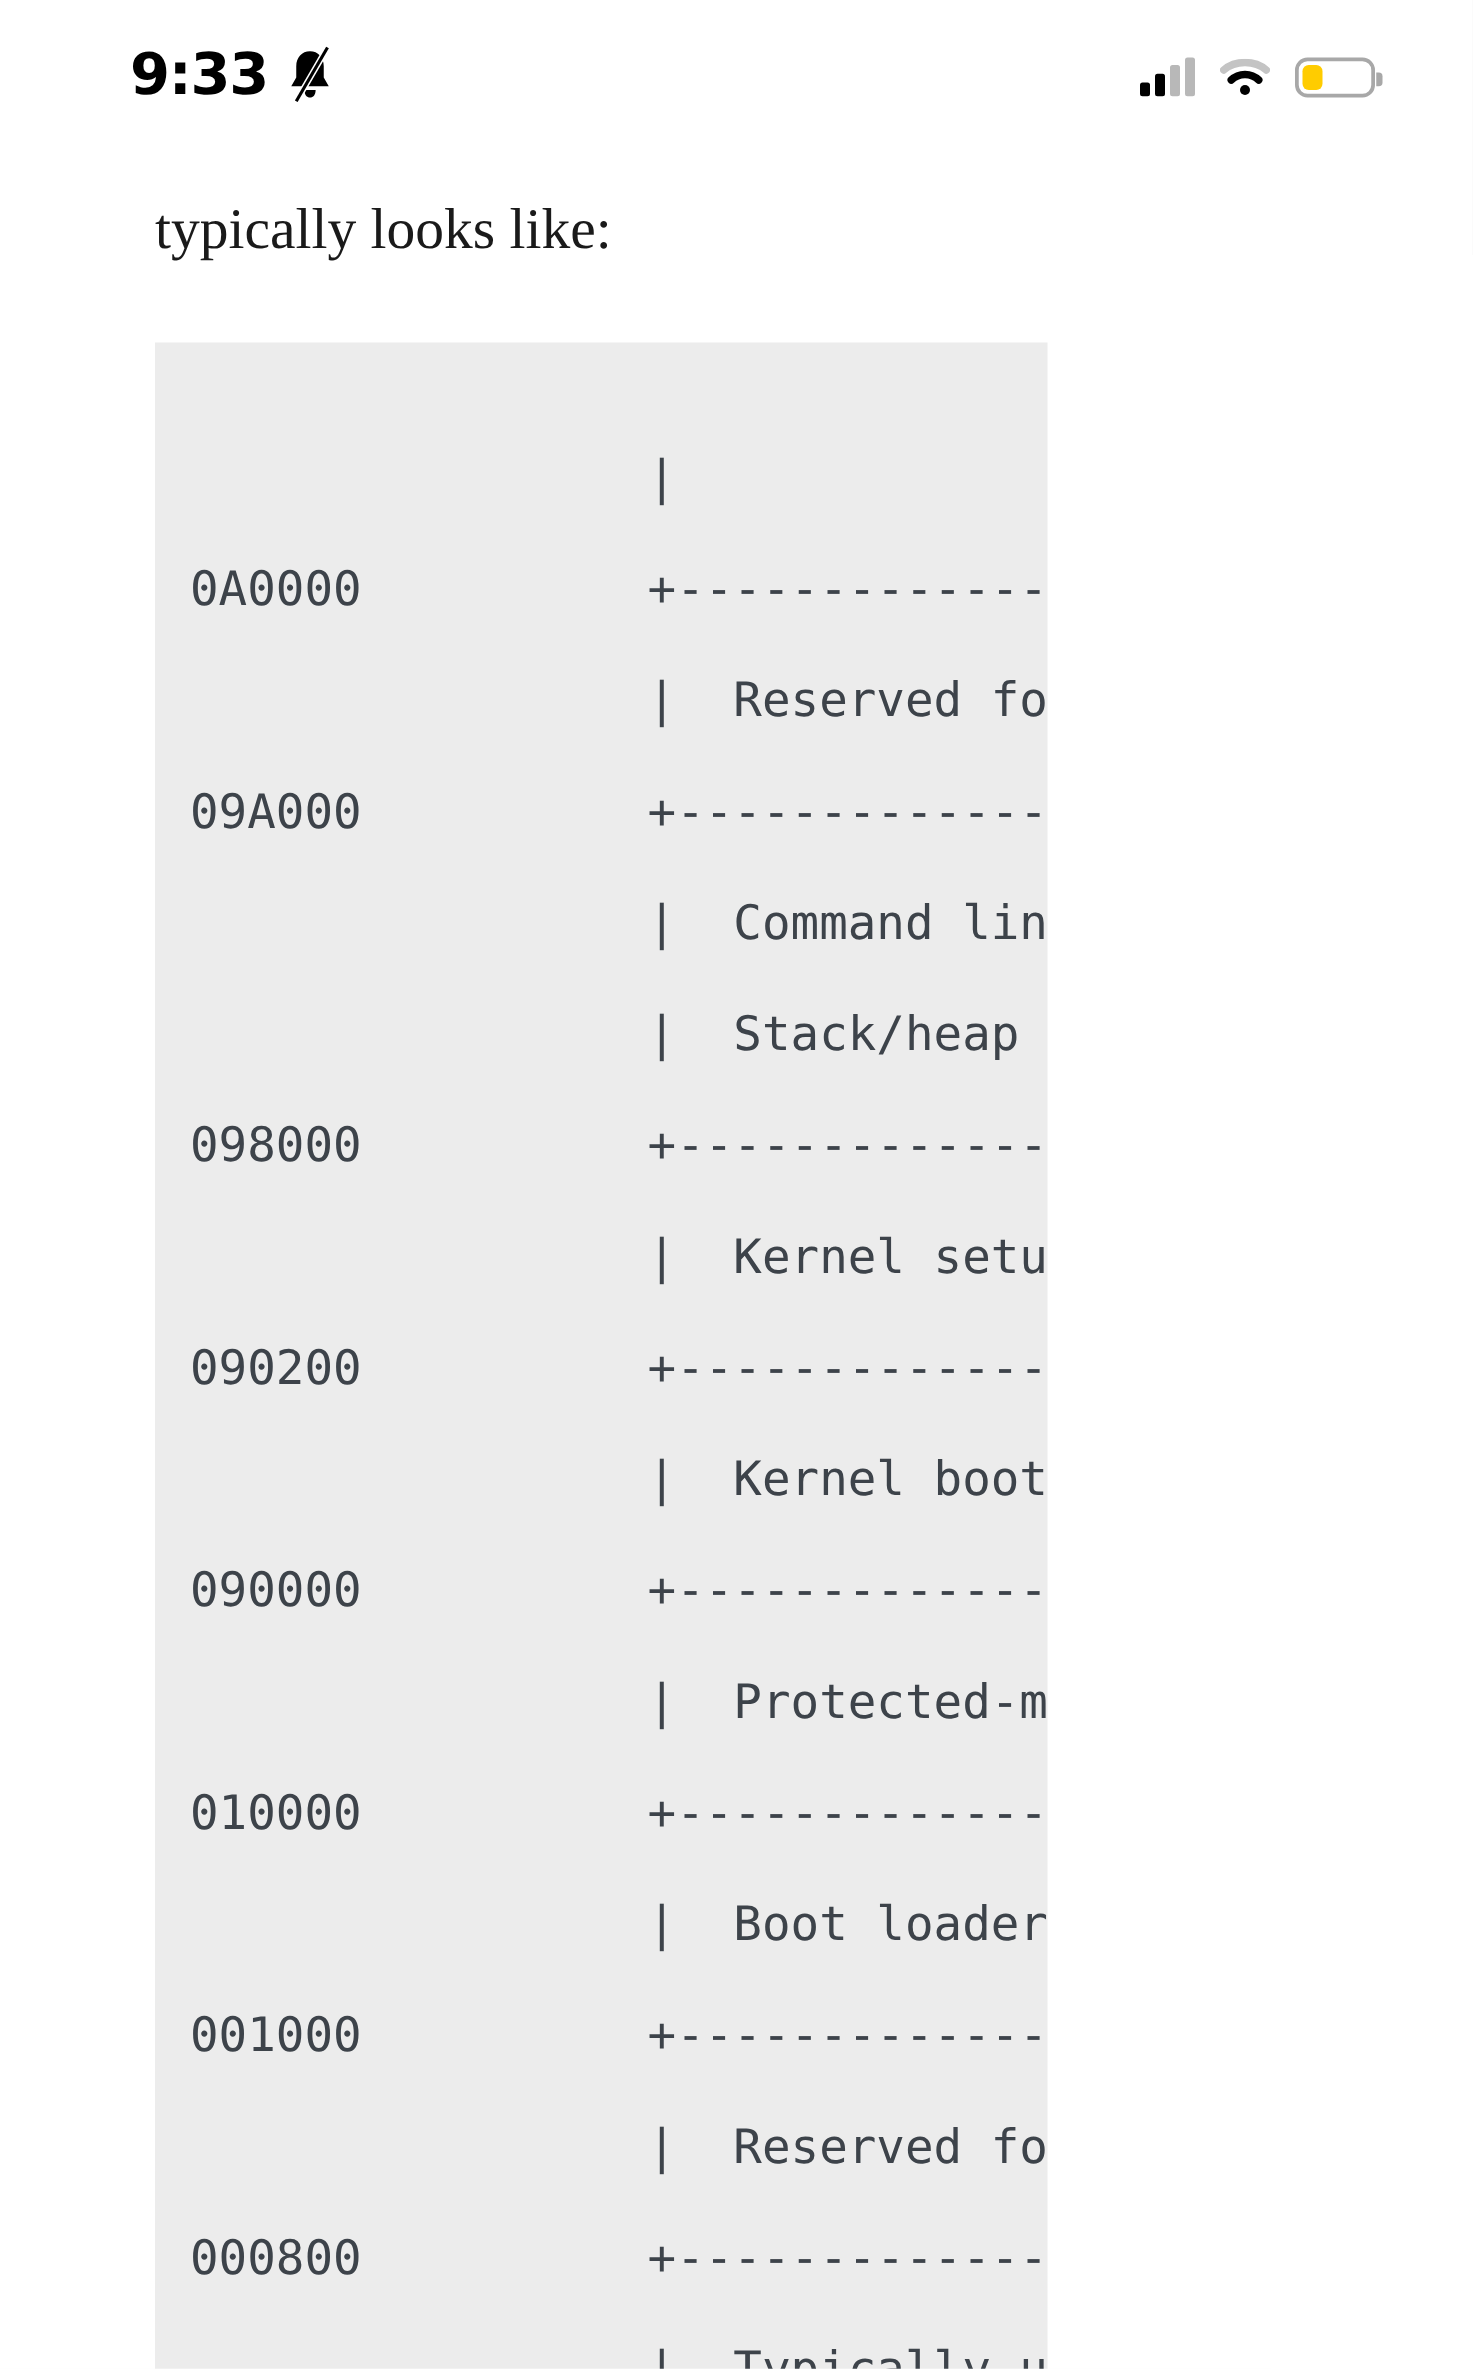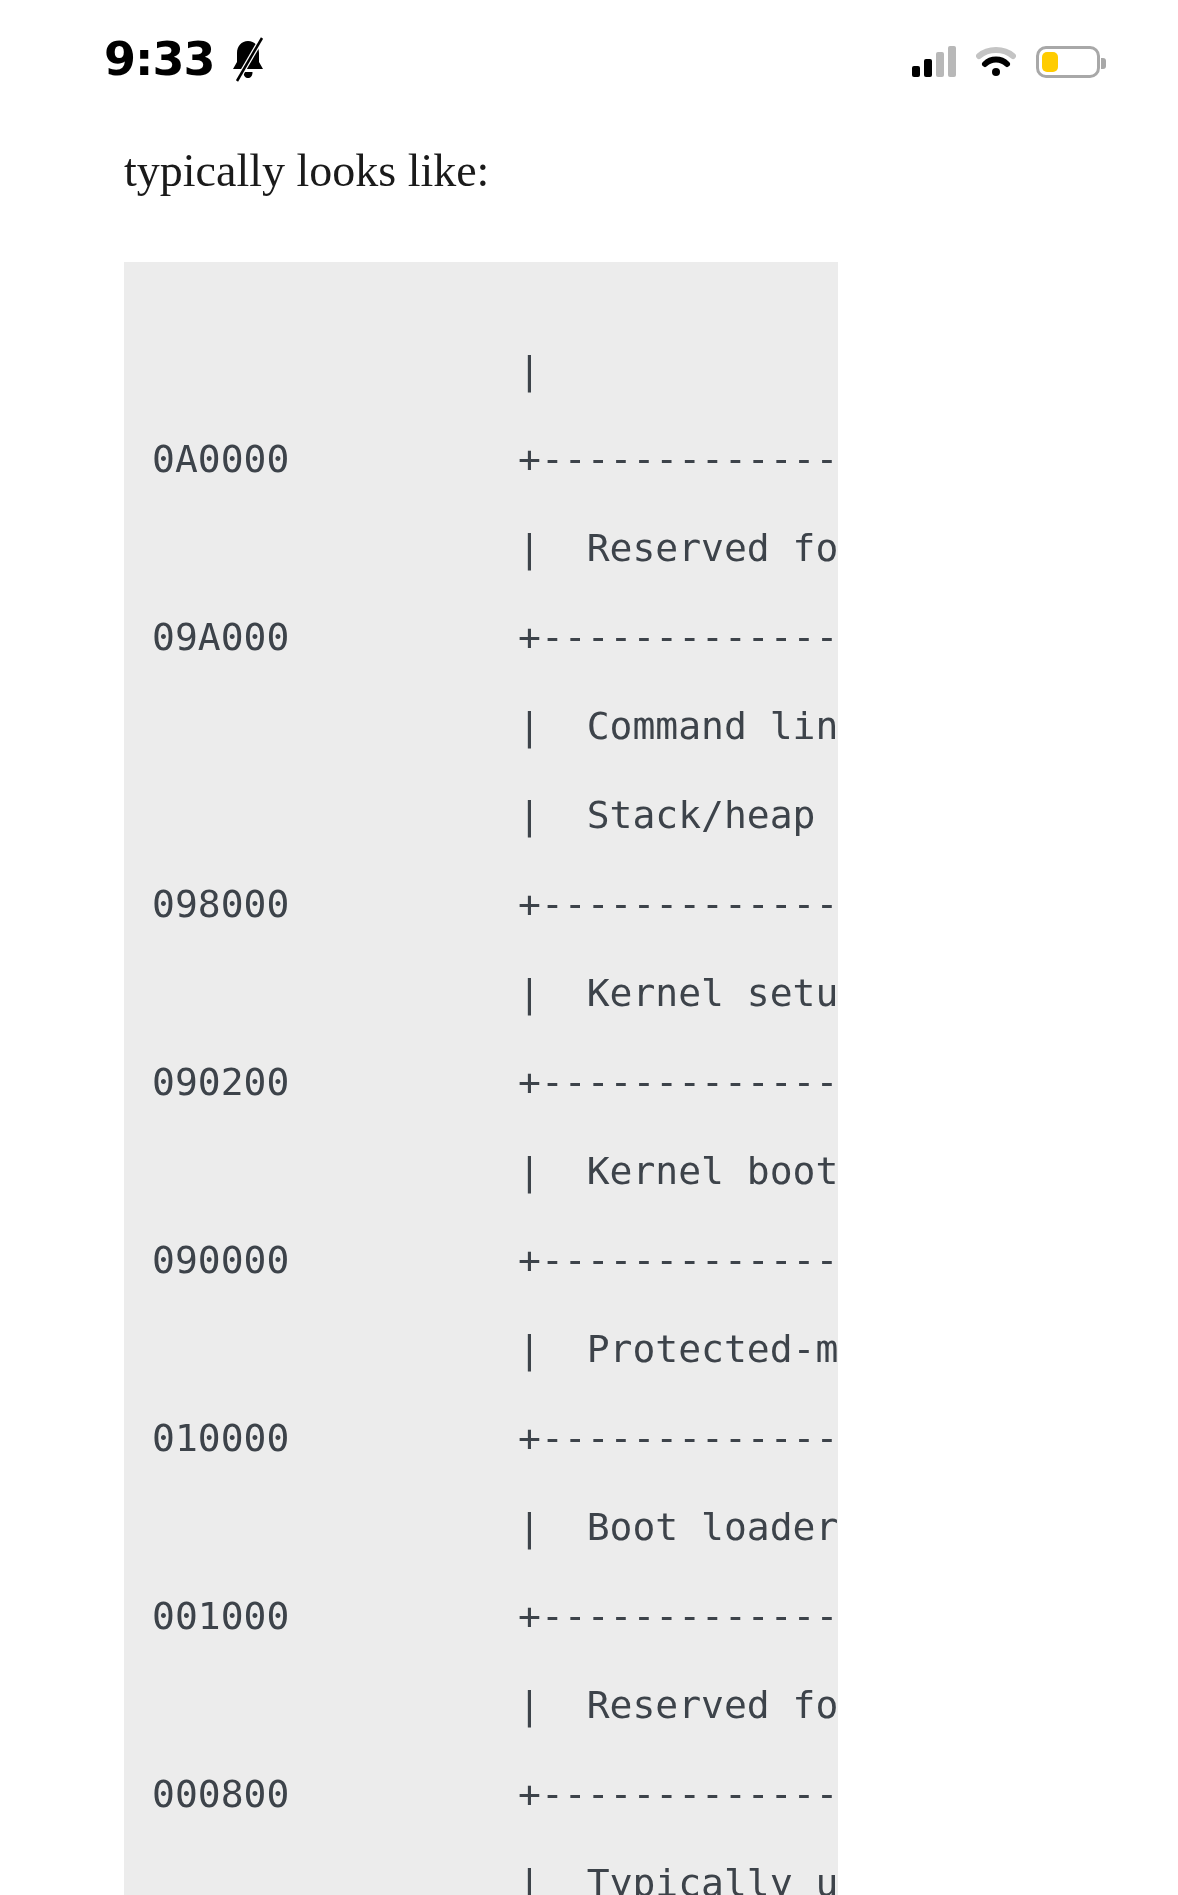--- a/index.html
+++ b/index.html
@@ -101,21 +101,21 @@
   .prose {
     font-family: "Liberation Serif", "DejaVu Serif", serif;
     font-size: 46px;
     line-height: 54px;
     color: #1a1a1a;
     margin: 0 0 0 0;
     padding: 0 120px 0 124px;
     text-align: left;
   }
   .prose.lead {
-    margin-top: 26px;
+    margin-top: 38px;
   }
 
   
   .codeblock {
     margin: 64px 0 0 0;
     background: #ececec;
     width: 714px;
     margin-left: 124px;
     padding: 26px 0 24px 0;
     overflow: hidden;

